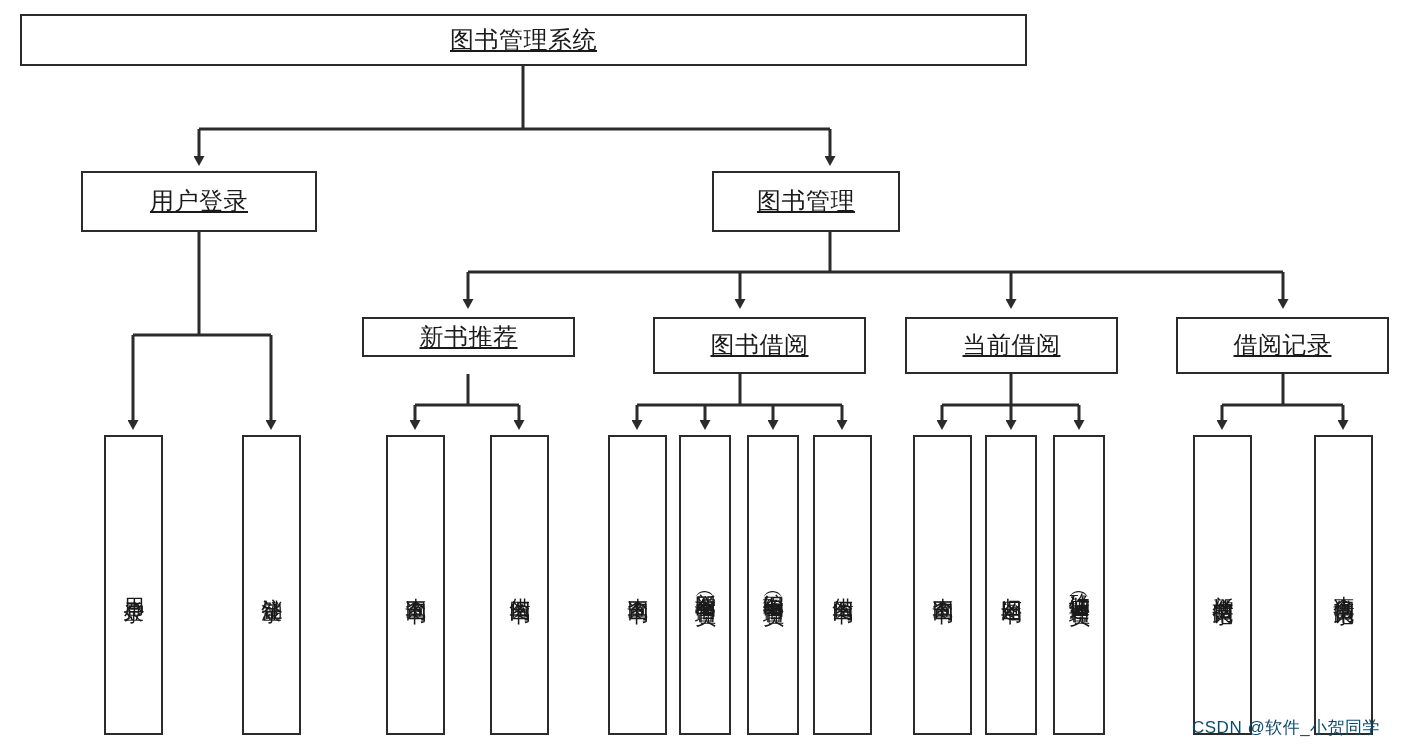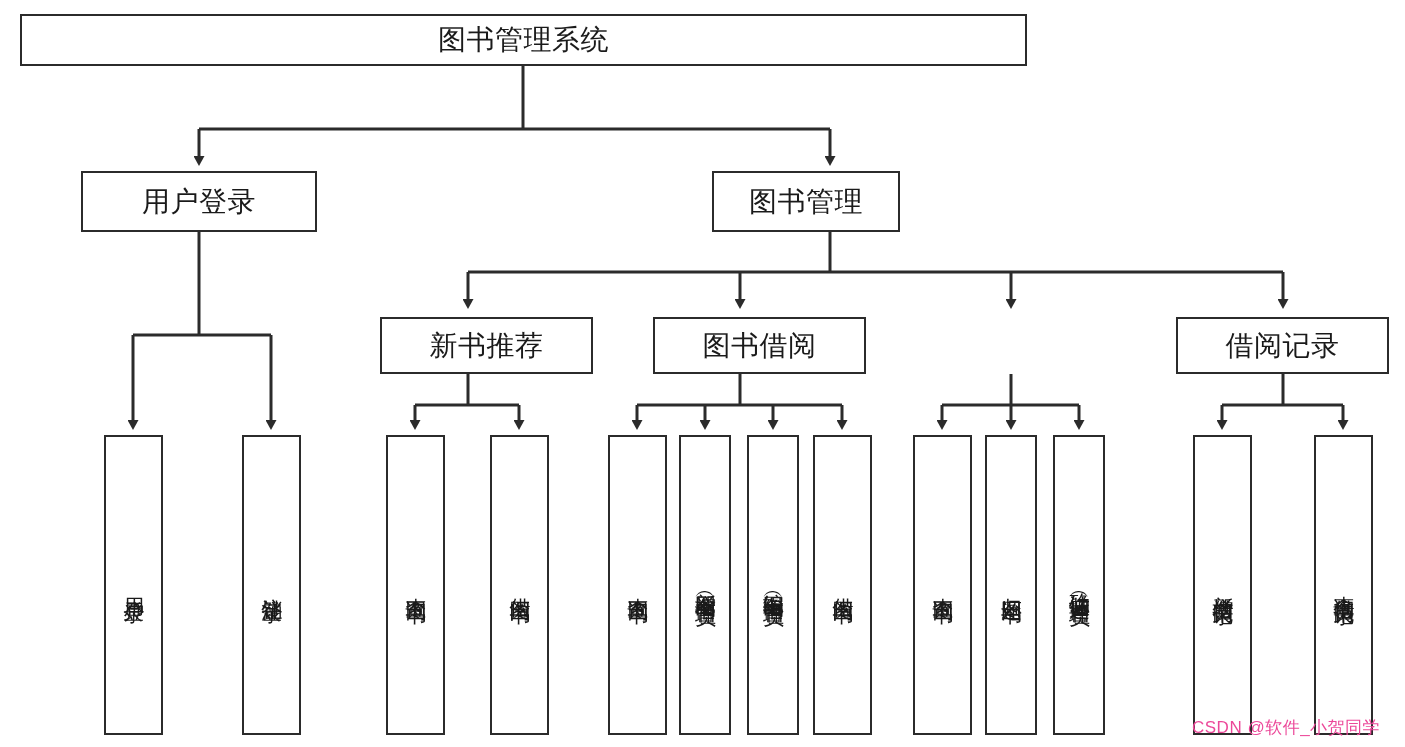--- a/index.html
+++ b/index.html
@@ -36,38 +36,39 @@
     justify-content: center;
     color: #1a1a1a;
   }
   .node-label {
     display: block;
     text-align: center;
     line-height: 1.12;
     letter-spacing: 0.5px;
   }
   .node.horizontal .node-label {
-    font-size: 28px;
+    font-size: 24px;
+    text-decoration: underline;
   }
   .node.vertical {
     align-items: center;
     justify-content: center;
   }
   .node.vertical .node-label {
     writing-mode: vertical-rl;
     text-orientation: upright;
     font-size: 21px;
     line-height: 1.18;
     letter-spacing: 2px;
     max-height: 286px;
     white-space: nowrap;
   }
   .watermark {
     position: absolute;
-    color: #ec4899;
+    color: #0c4a6e;
     font-size: 17px;
     letter-spacing: 0.5px;
     white-space: nowrap;
     user-select: none;
   }
 </style>
 </head>
 <body>
 
 <div id="diagram-canvas">
@@ -127,28 +128,31 @@
   </div>
 
   <div class="node horizontal" style="left:81px; top:171px; width:236px; height:61px;">
     <span class="node-label">用户登录</span>
   </div>
 
   <div class="node horizontal" style="left:712px; top:171px; width:188px; height:61px;">
     <span class="node-label">图书管理</span>
   </div>
 
-  <div class="node horizontal" style="left:380px; top:317px; width:213px; height:57px;">
+  <div class="node horizontal" style="left:362px; top:317px; width:213px; height:40px;">
     <span class="node-label">新书推荐</span>
   </div>
 
   <div class="node horizontal" style="left:633px; top:317px; width:213px; height:57px;margin-left:20px;">
     <span class="node-label">图书借阅</span>
   </div>
 
+  <div class="node horizontal" style="left:905px; top:317px; width:213px; height:57px;">
+    <span class="node-label">当前借阅</span>
+  </div>
 
   <div class="node horizontal" style="left:1176px; top:317px; width:213px; height:57px;">
     <span class="node-label">借阅记录</span>
   </div>
 
   <div class="node vertical" style="left:104px; top:435px; width:59px; height:300px;">
     <span class="node-label">用户登录</span>
   </div>
 
   <div class="node vertical" style="left:242px; top:435px; width:59px; height:300px;">

